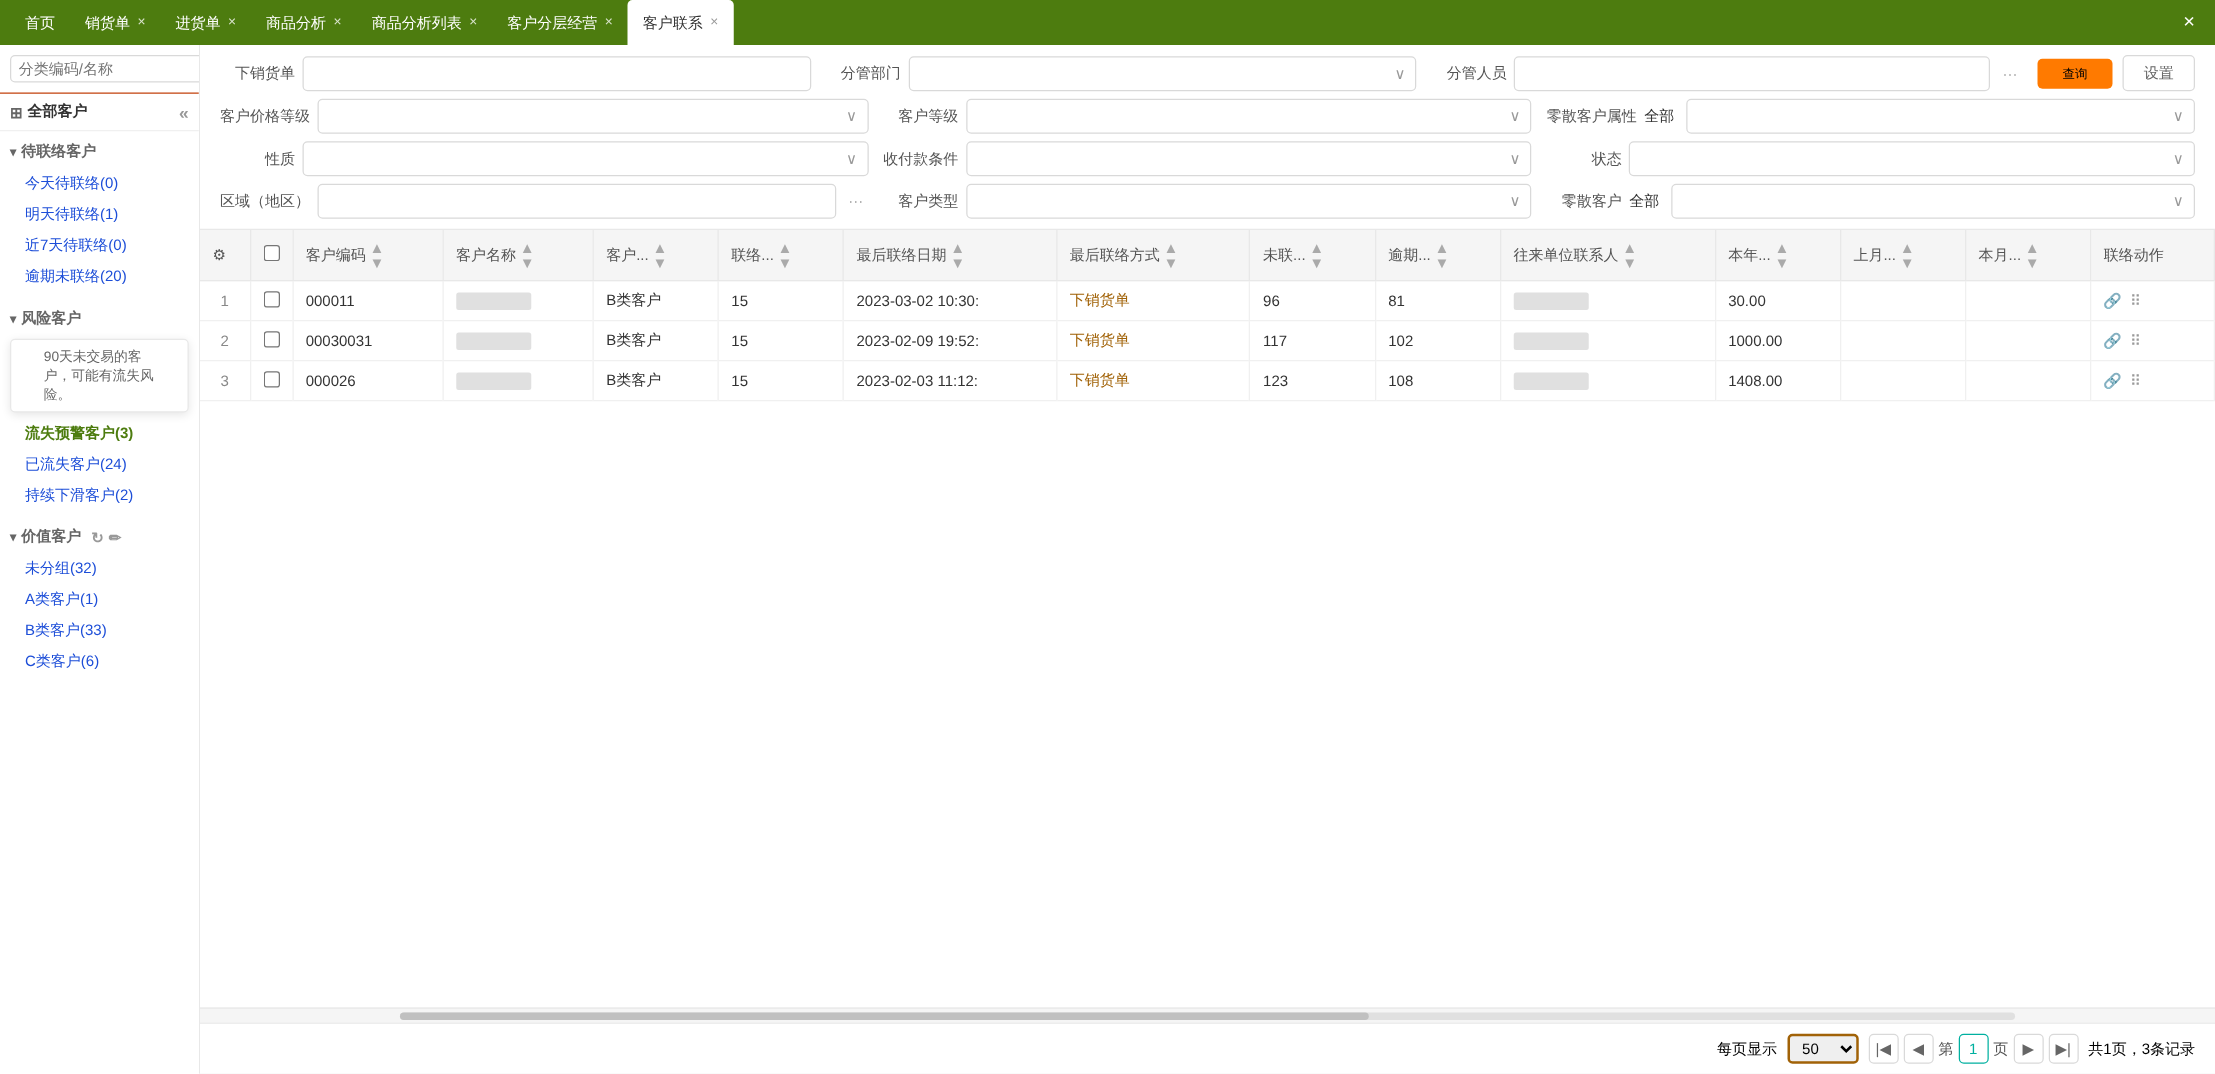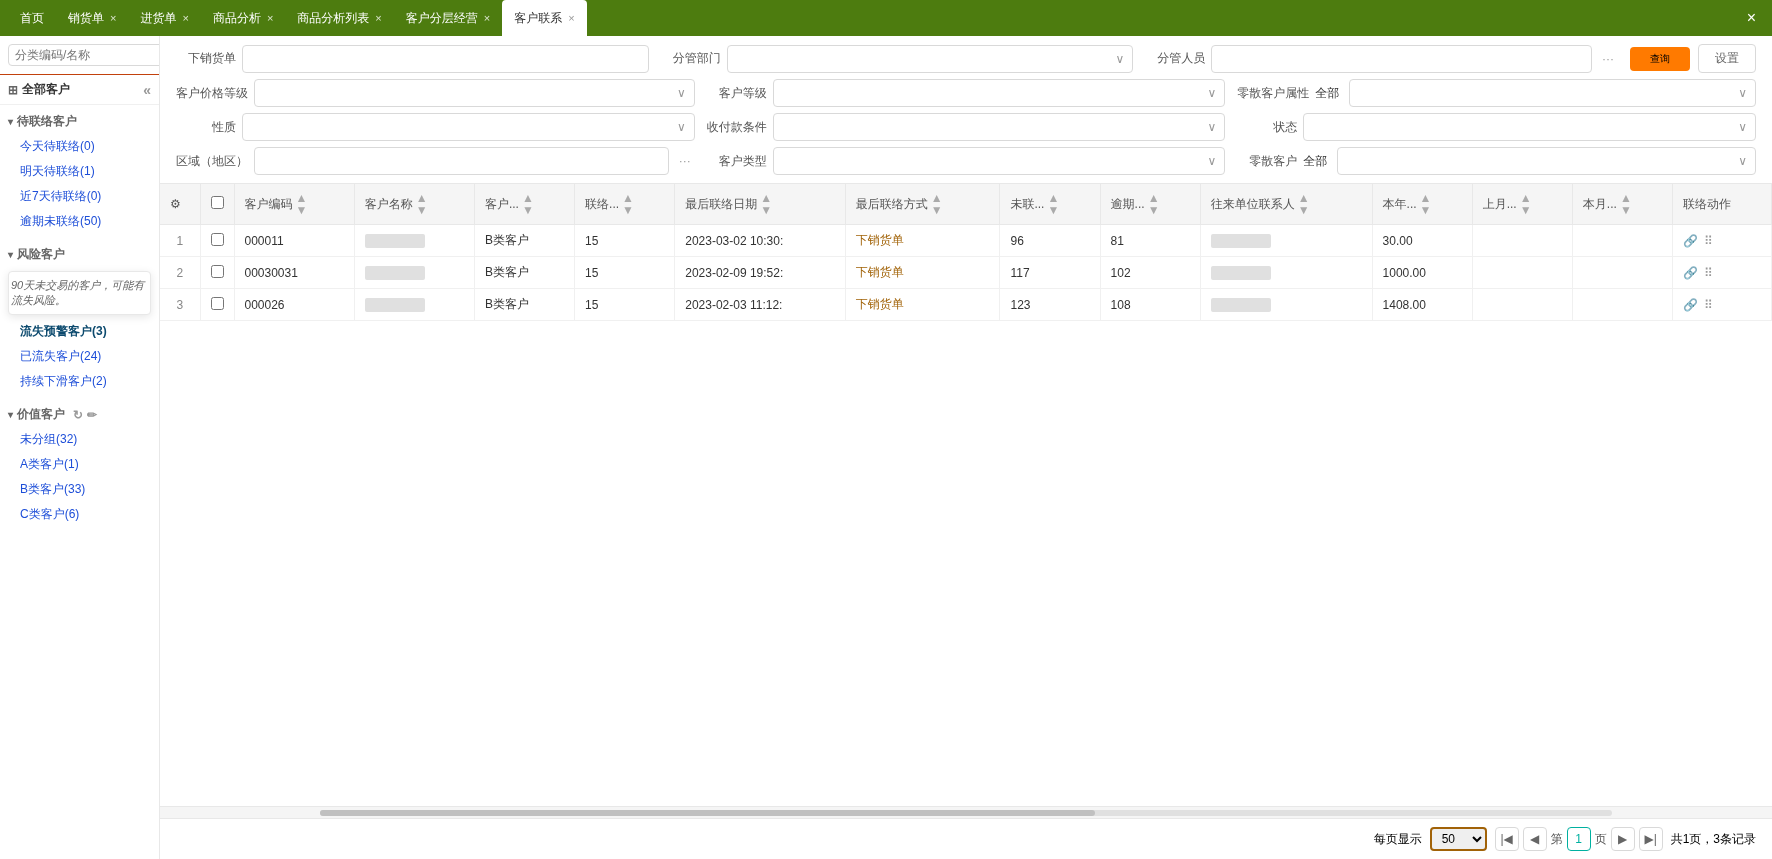--- a/index.html
+++ b/index.html
@@ -96,32 +96,31 @@
       cursor: pointer;
       gap: 4px;
     }
     .sidebar-group-title .arrow { font-size: 10px; }
     .sidebar-item {
       padding: 4px 8px 4px 20px;
       color: #1d4ed8;
       cursor: pointer;
       white-space: nowrap;
     }
-    .sidebar-item.active { color: #0c4a6e; font-weight: bold; }
+    .sidebar-item.active { color: #4d7c0f; font-weight: bold; }
 
     .tooltip-box {
       background: #fff;
       border: 1px solid #e8e8e8;
       border-radius: 4px;
-      padding: 6px 2px;
+      padding: 6px 26px;
       color: #666;
       font-size: 11px;
       margin: 4px 8px;
       box-shadow: 0 2px 8px rgba(0,0,0,0.1);
-      font-style: italic;
     }
 
     
     .content-area {
       flex: 1;
       display: flex;
       flex-direction: column;
       overflow: hidden;
     }
 
@@ -419,21 +418,21 @@
     </div>
 
     <div class="sidebar-group">
       <div class="sidebar-group-title">
         <span class="arrow">▾</span>
         <span>待联络客户</span>
       </div>
       <div class="sidebar-item">今天待联络(0)</div>
       <div class="sidebar-item">明天待联络(1)</div>
       <div class="sidebar-item">近7天待联络(0)</div>
-      <div class="sidebar-item">逾期未联络(50)</div>
+      <div class="sidebar-item">逾期未联络(20)</div>
     </div>
 
     <div class="sidebar-group">
       <div class="sidebar-group-title">
         <span class="arrow">▾</span>
         <span>风险客户</span>
       </div>
       <div class="tooltip-box">90天未交易的客户，可能有流失风险。</div>
       <div class="sidebar-item active">流失预警客户(3)</div>
       <div class="sidebar-item">已流失客户(24)</div>

